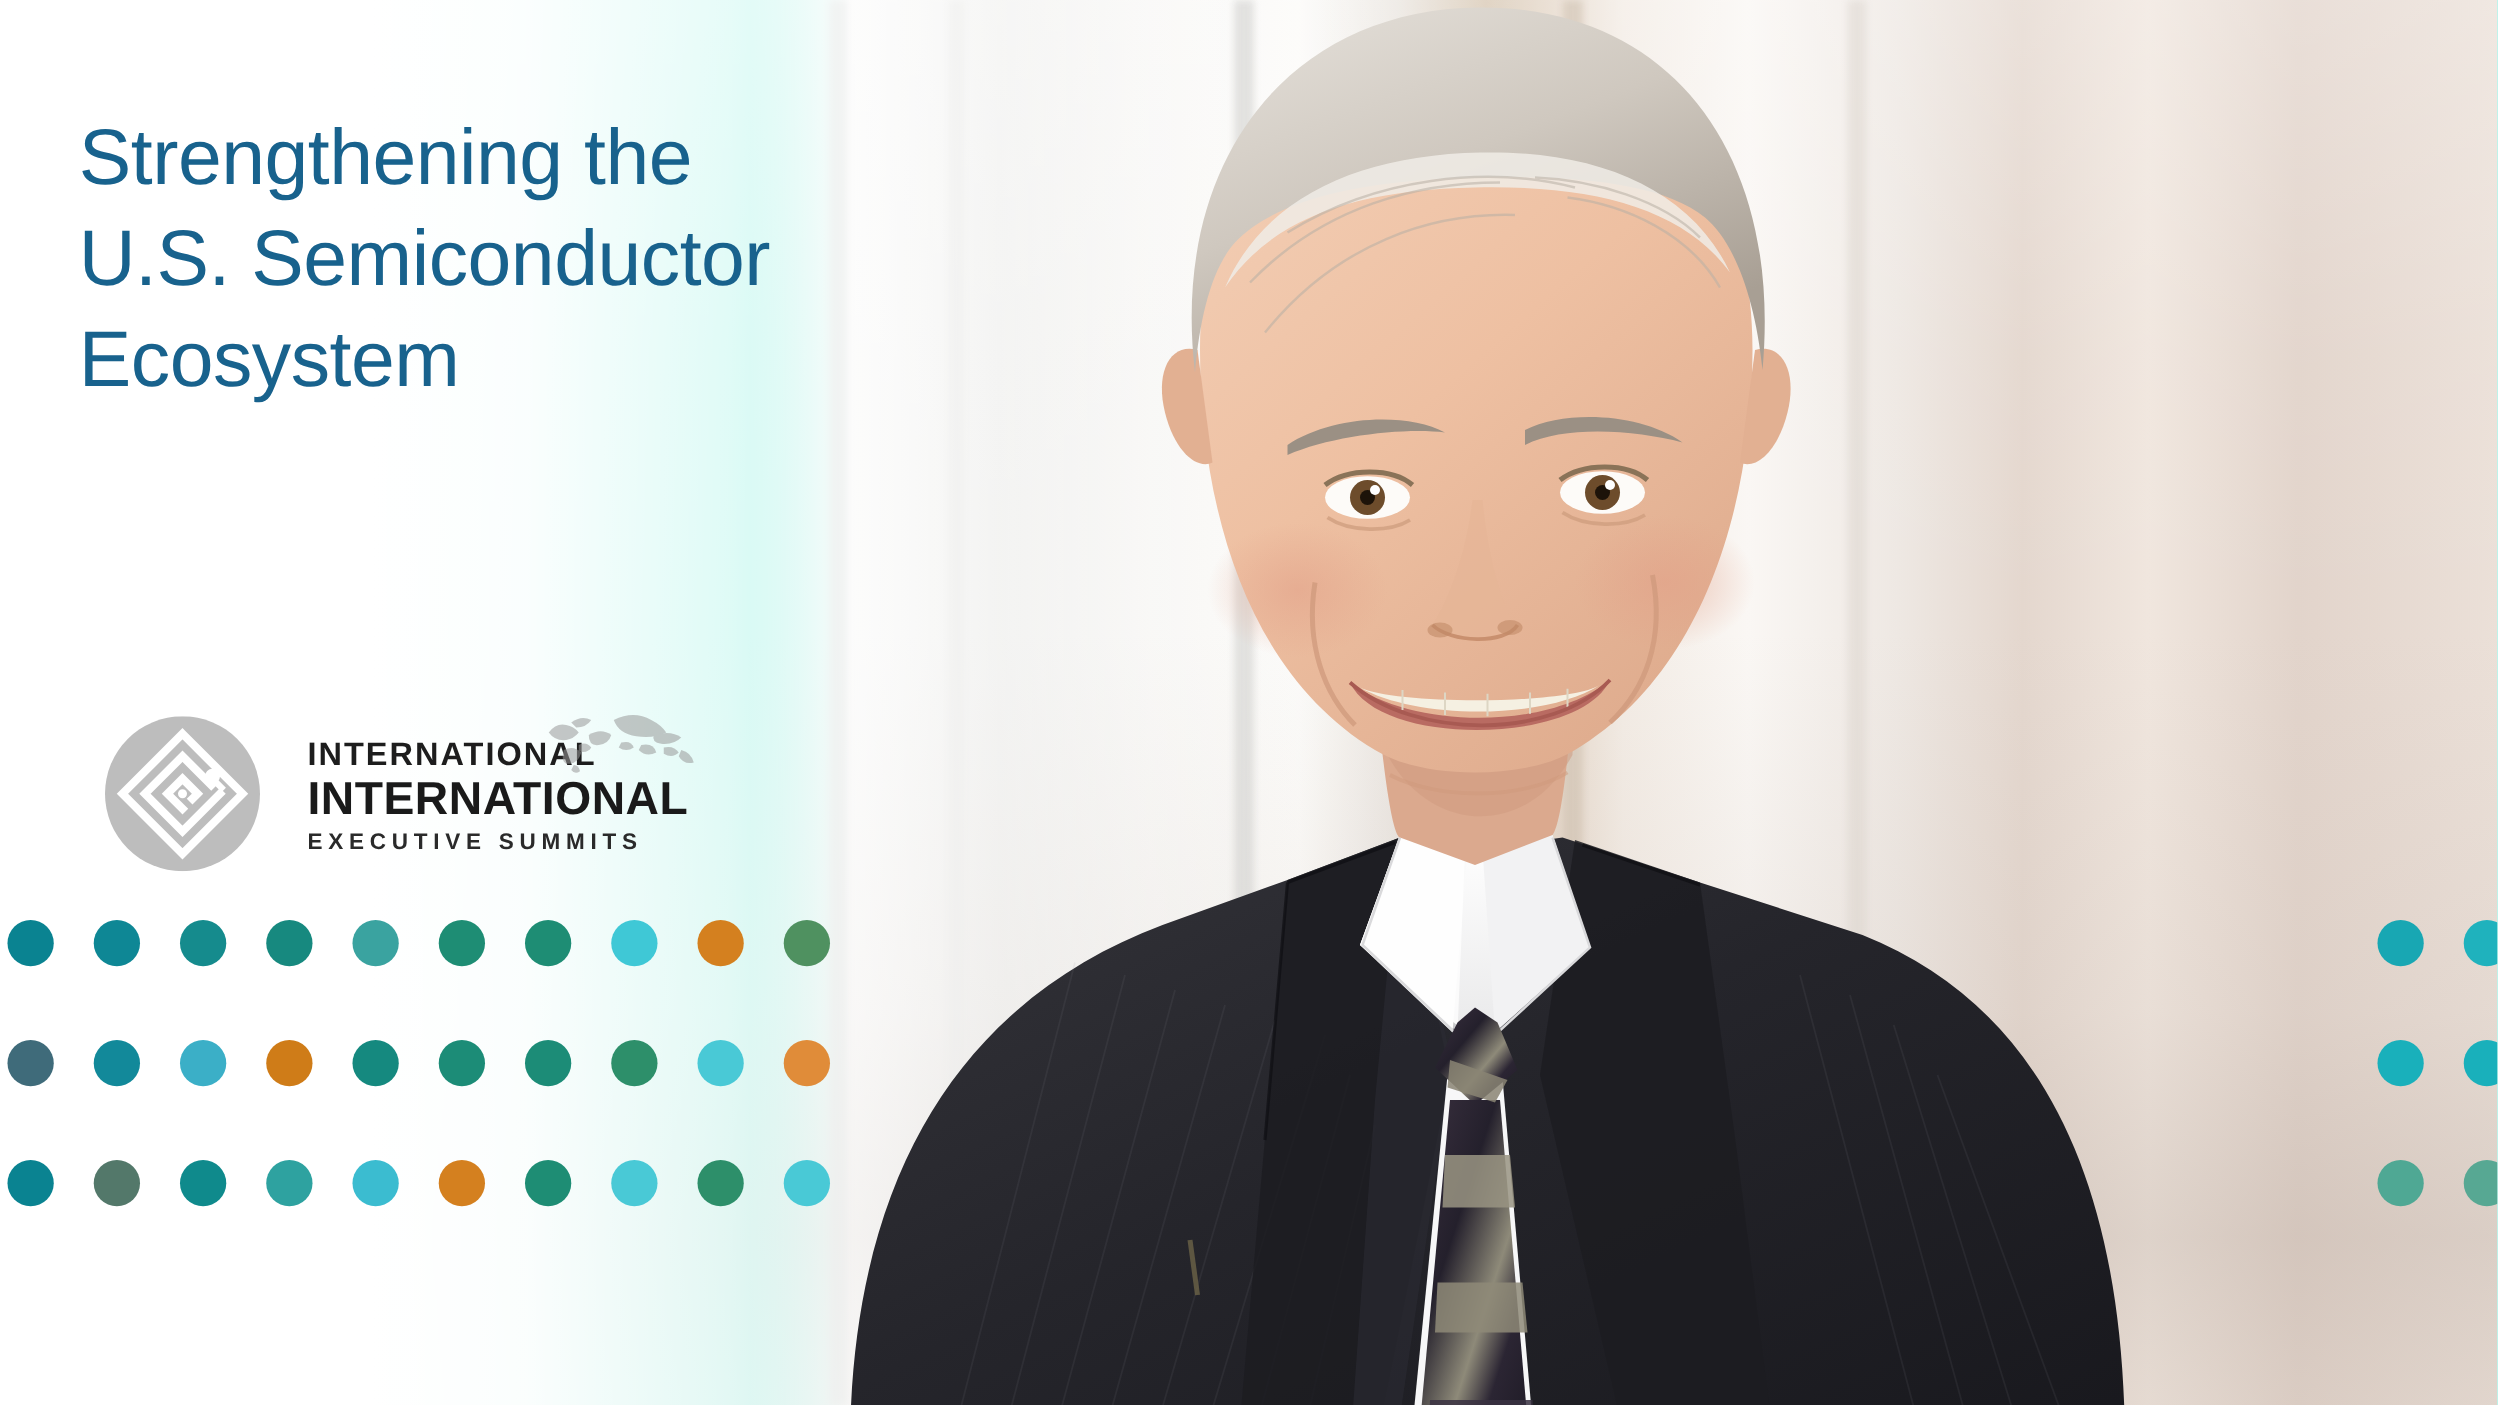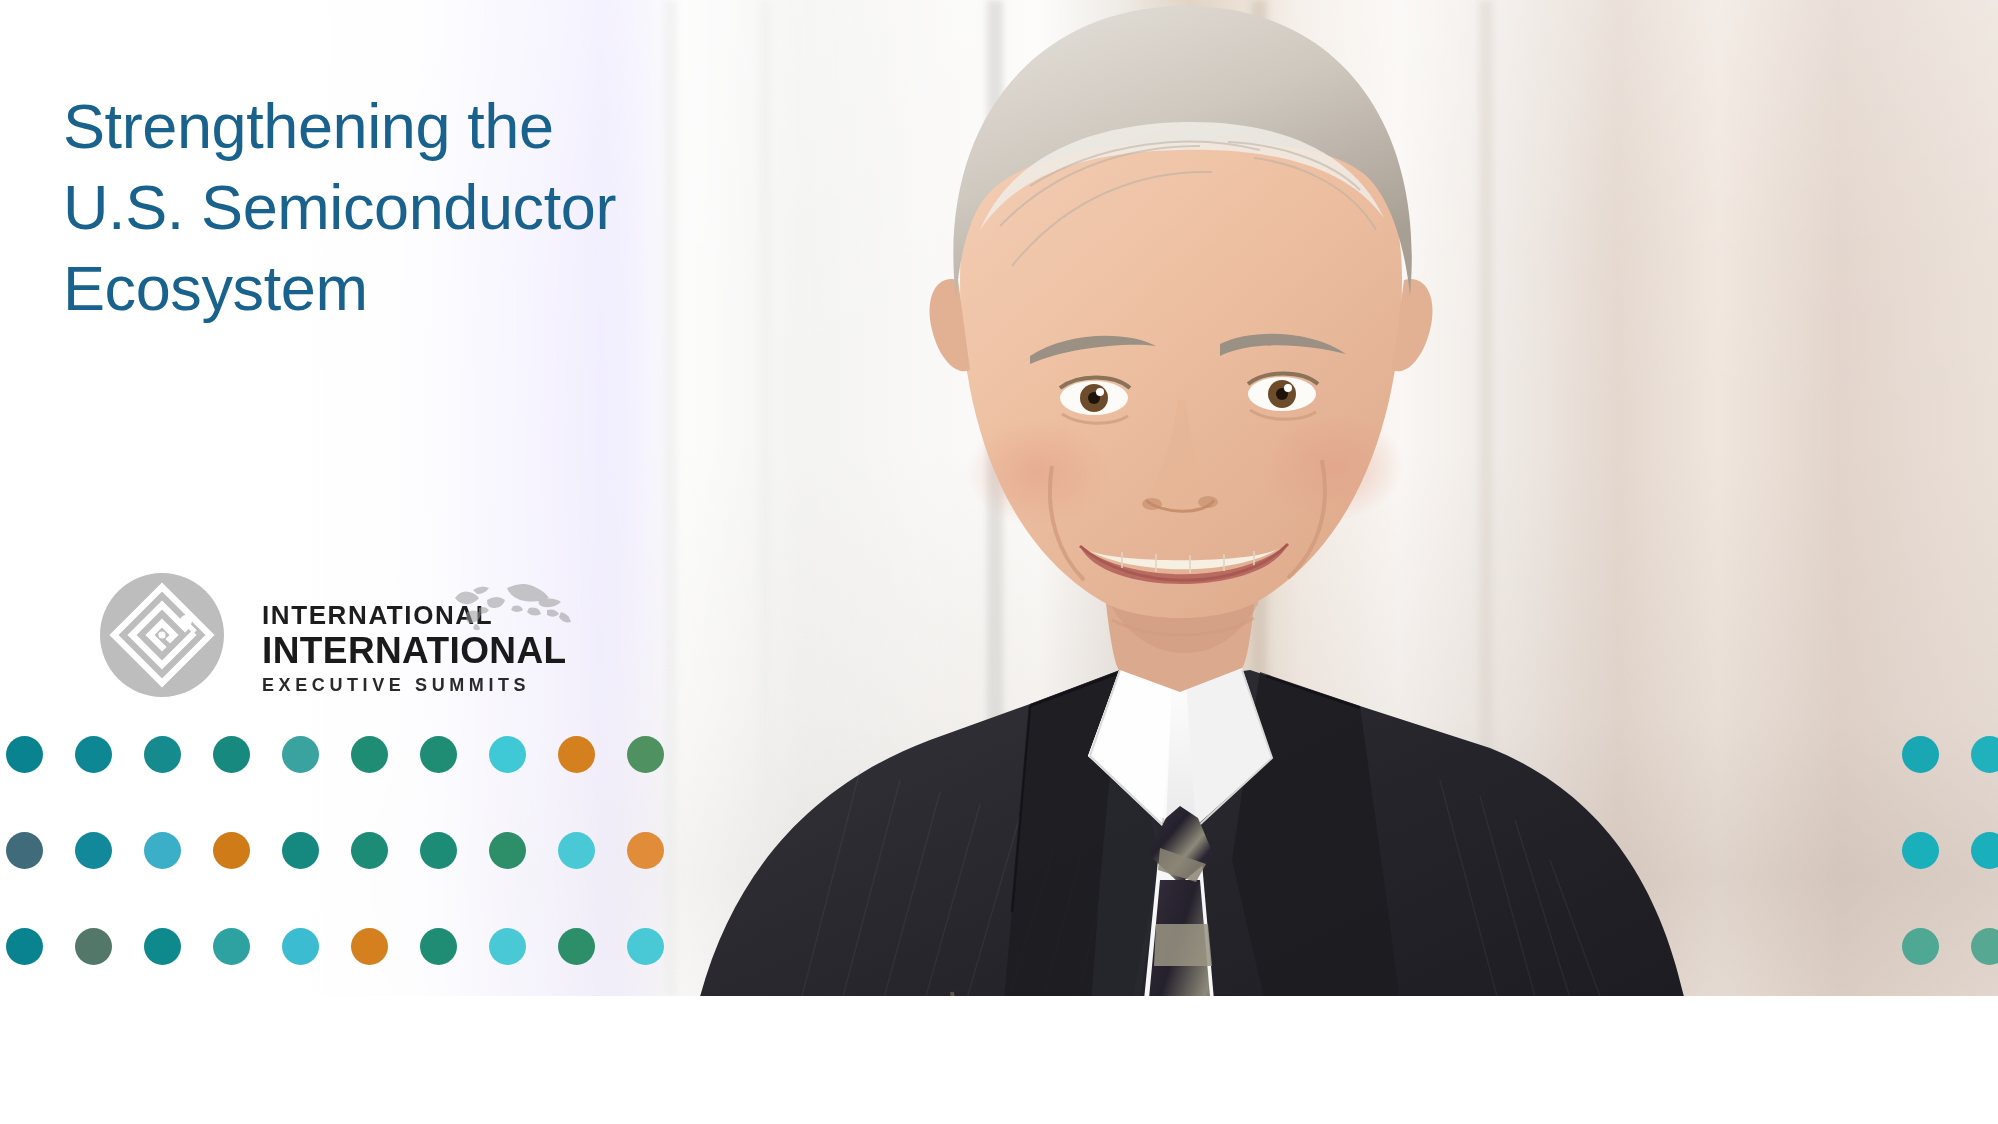--- a/index.html
+++ b/index.html
@@ -7,23 +7,23 @@
   body {
     font-family:"Liberation Sans", sans-serif;
     width:1998px; height:1124px;
     overflow:hidden;
     position:relative;
   }
 
   #stage {
     position:relative;
     width:1998px;
-    height:996px;
+    height:1124px;
     overflow:hidden;
-    background:#c4b5fd;
+    background:#5eead4;
   }
 
   
   .photo-bg {
     position:absolute;
     left:0; top:0; right:0; bottom:0;
     background:
       
       linear-gradient(90deg,
         rgba(255,255,255,0) 0%,
@@ -96,23 +96,23 @@
     font-size:63px;
     line-height:81px;
     font-weight:400;
     letter-spacing:-0.4px;
     white-space:pre-line;
   }
 
   
   .logo-lockup {
     position:absolute;
-    left:100px; top:573px;
+    left:84px; top:573px;
     display:flex;
-    align-items:flex-end;
+    align-items:center;
   }
   .logo-mark {
     width:124px; height:124px;
     flex:0 0 auto;
   }
   .logo-mark svg { display:block; width:124px; height:124px; }
 
   .logo-text {
     margin-left:38px;
     position:relative;

